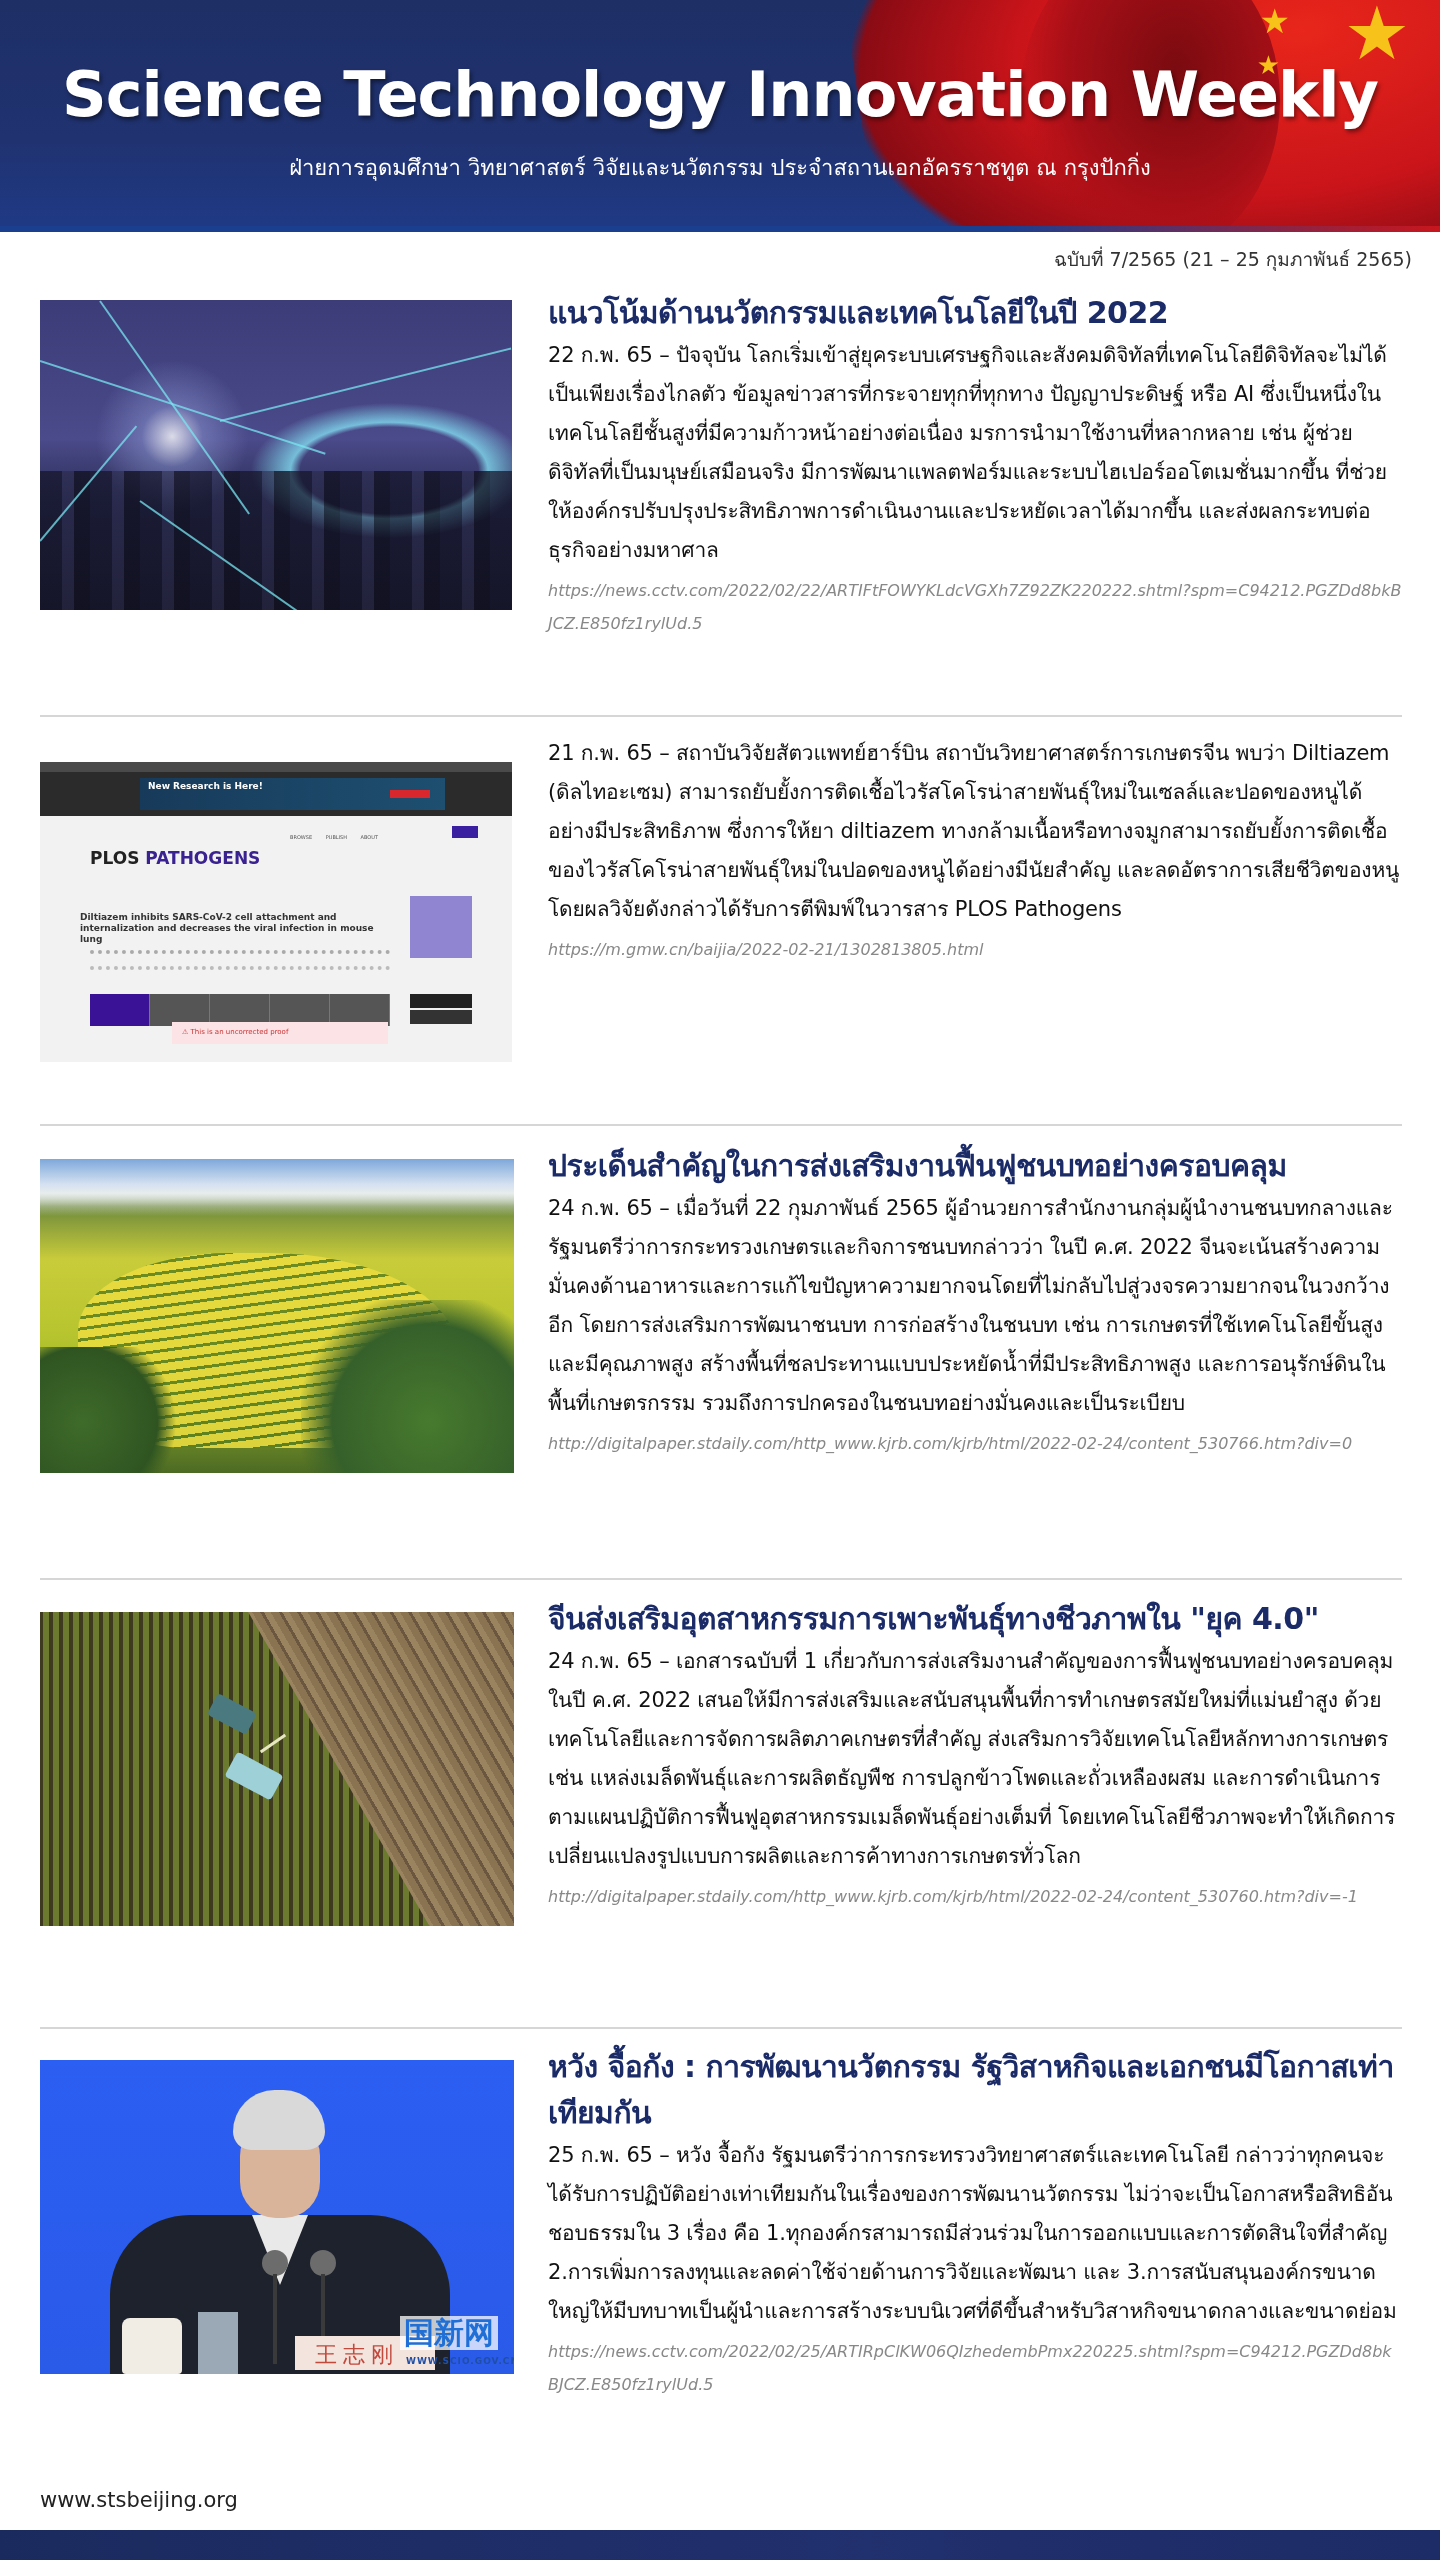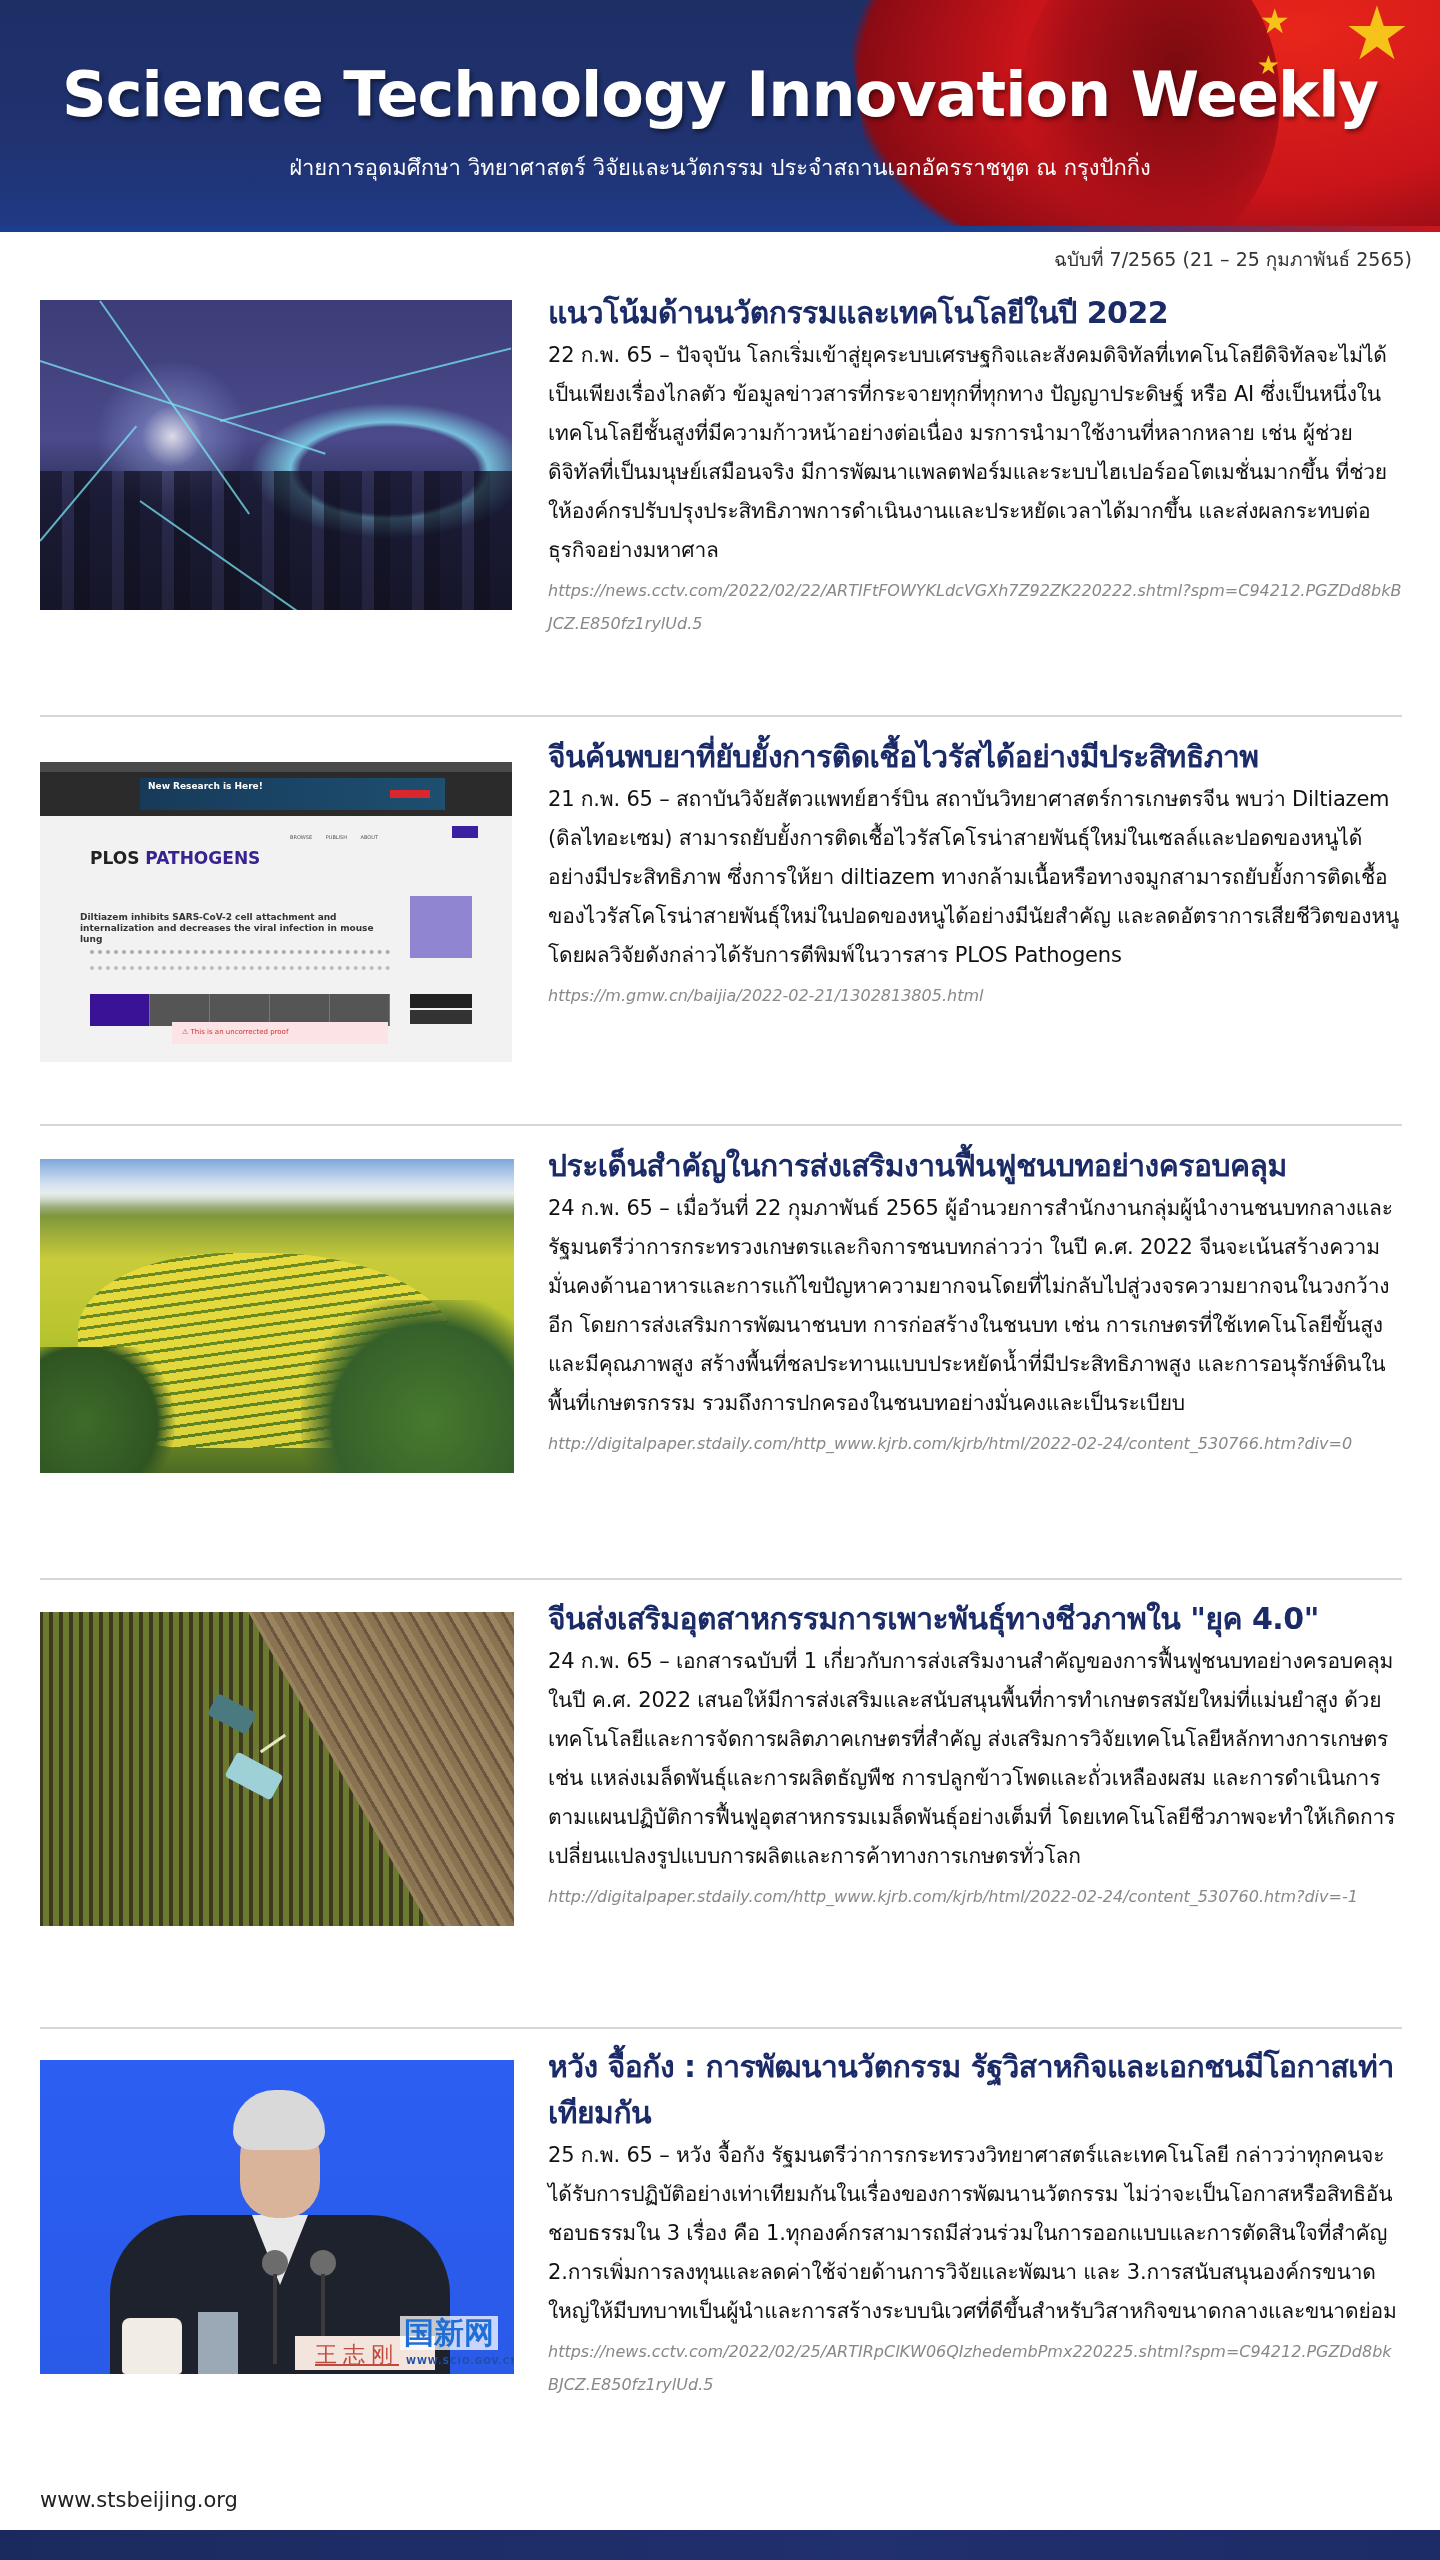--- a/index.html
+++ b/index.html
@@ -135,21 +135,21 @@
   .img-person .hair { position: absolute; left: 193px; top: 30px; width: 92px; height: 60px; background: #d9d9d9; border-radius: 46px 46px 20px 20px; }
   .img-person .face { position: absolute; left: 200px; top: 58px; width: 80px; height: 100px; background: #d9b39a; border-radius: 38px 38px 36px 36px; }
   .img-person .suit { position: absolute; left: 70px; top: 155px; width: 340px; height: 180px; background: #1d222c; border-radius: 80px 80px 0 0; }
   .img-person .shirt { position: absolute; left: 212px; top: 155px; width: 56px; height: 70px; background: #e9e9ea; clip-path: polygon(0 0, 100% 0, 50% 100%); }
   .img-person .mic1, .img-person .mic2 { position: absolute; top: 190px; width: 26px; height: 26px; border-radius: 50%; background: #6c6c6c; }
   .img-person .mic1 { left: 222px; } .img-person .mic2 { left: 270px; }
   .img-person .stem1, .img-person .stem2 { position: absolute; top: 214px; width: 4px; height: 90px; background: #3a3a3a; }
   .img-person .stem1 { left: 233px; } .img-person .stem2 { left: 281px; }
   .img-person .cup { position: absolute; left: 82px; top: 258px; width: 60px; height: 56px; background: #f1ede4; border-radius: 8px 8px 4px 4px; }
   .img-person .glass { position: absolute; left: 158px; top: 252px; width: 40px; height: 62px; background: rgba(210,225,240,0.7); }
-  .img-person .nameplate { position: absolute; left: 255px; top: 276px; width: 140px; height: 34px; background: #f4e4de; color: #c24a3c; font-size: 22px; padding: 4px 0 0 20px; font-family: "DejaVu Serif", serif; letter-spacing: 6px; text-decoration: underline; }
+  .img-person .nameplate { position: absolute; left: 255px; top: 276px; width: 140px; height: 34px; background: #f4e4de; color: #c24a3c; font-size: 22px; padding: 4px 0 0 20px; font-family: "DejaVu Serif", serif; letter-spacing: 6px; }
   .img-person .wm { position: absolute; left: 360px; top: 256px; color: #1f6fd6; font-weight: bold; font-size: 30px; background: rgba(255,255,255,0.75); padding: 0 4px; line-height: 34px; }
   .img-person .wm2 { position: absolute; left: 366px; top: 296px; color: #1f4fa6; font-size: 9px; font-weight: bold; letter-spacing: 1px; }
 
   .footer-url { position: absolute; left: 40px; top: 2488px; font-size: 21px; color: #222; }
   .footer-bar { position: absolute; left: 0; top: 2530px; width: 1440px; height: 30px; background: linear-gradient(90deg, #1b2a5e, #21306e 60%, #1d2c66); }
 </style>
 </head>
 <body>
 
 <header class="banner">
@@ -204,21 +204,20 @@
           <div></div>
           <div></div>
           <div></div>
         </div>
       <div class="dl"></div>
         <div class="dl2"></div>
       <div class="proof">⚠ This is an uncorrected proof</div>
     </div>
   </div>
   <div class="content">
-    <h2>จีนค้นพบยาที่ยับยั้งการติดเชื้อไวรัสได้อย่างมีประสิทธิภาพ</h2>
     <p class="body">21 ก.พ. 65  – สถาบันวิจัยสัตวแพทย์ฮาร์บิน สถาบันวิทยาศาสตร์การเกษตรจีน พบว่า Diltiazem (ดิลไทอะเซม) สามารถยับยั้งการติดเชื้อไวรัสโคโรน่าสายพันธุ์ใหม่ในเซลล์และปอดของหนูได้อย่างมีประสิทธิภาพ ซึ่งการให้ยา diltiazem ทางกล้ามเนื้อหรือทางจมูกสามารถยับยั้งการติดเชื้อของไวรัสโคโรน่าสายพันธุ์ใหม่ในปอดของหนูได้อย่างมีนัยสำคัญ และลดอัตราการเสียชีวิตของหนู โดยผลวิจัยดังกล่าวได้รับการตีพิมพ์ในวารสาร PLOS Pathogens</p>
     <div class="src">https://m.gmw.cn/baijia/2022-02-21/1302813805.html</div>
   </div>
 </article>
 <div class="sep" style="top:1124px;"></div>
 
 <article class="article" style="top:1143px;">
   <div class="thumb" style="top:16px; width:474px;">
     <div class="img-rice">
       <div class="clouds"></div>

